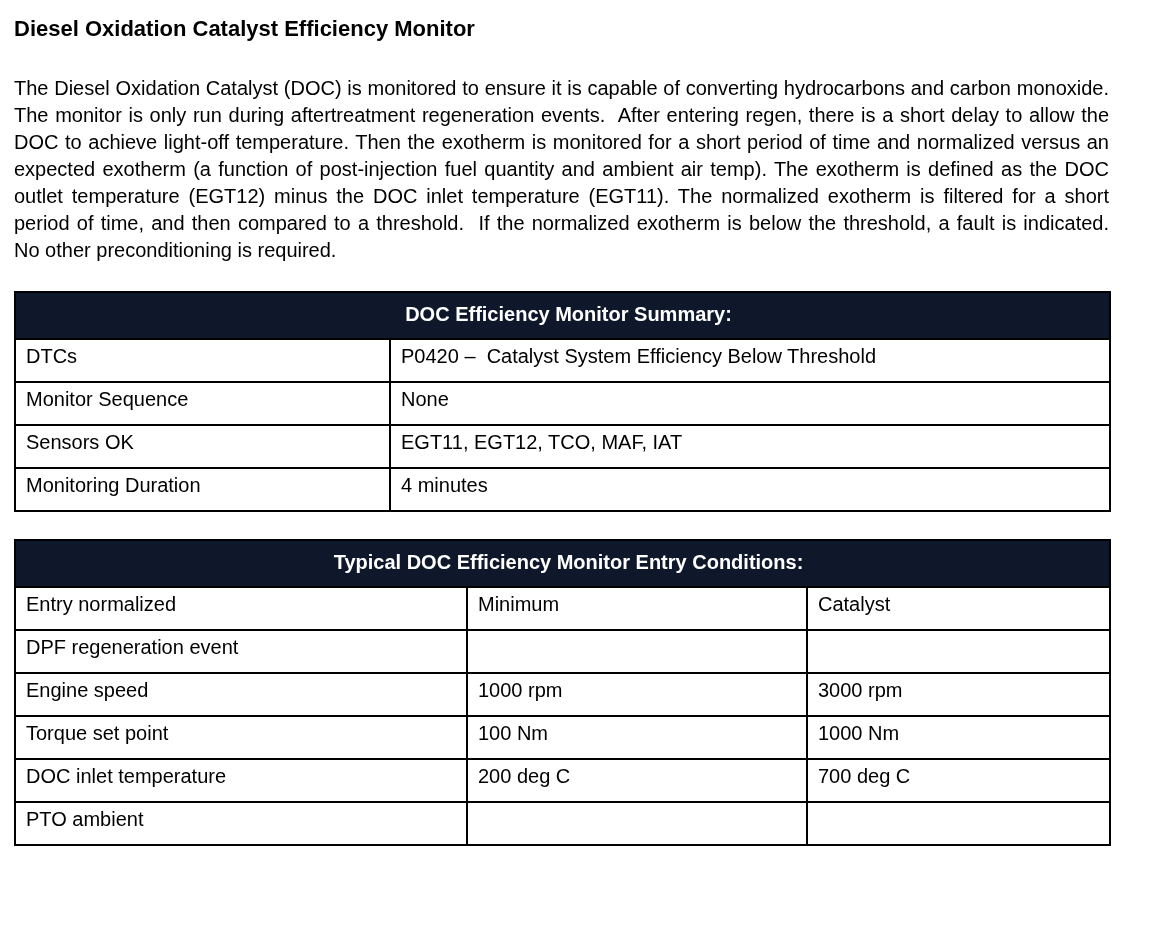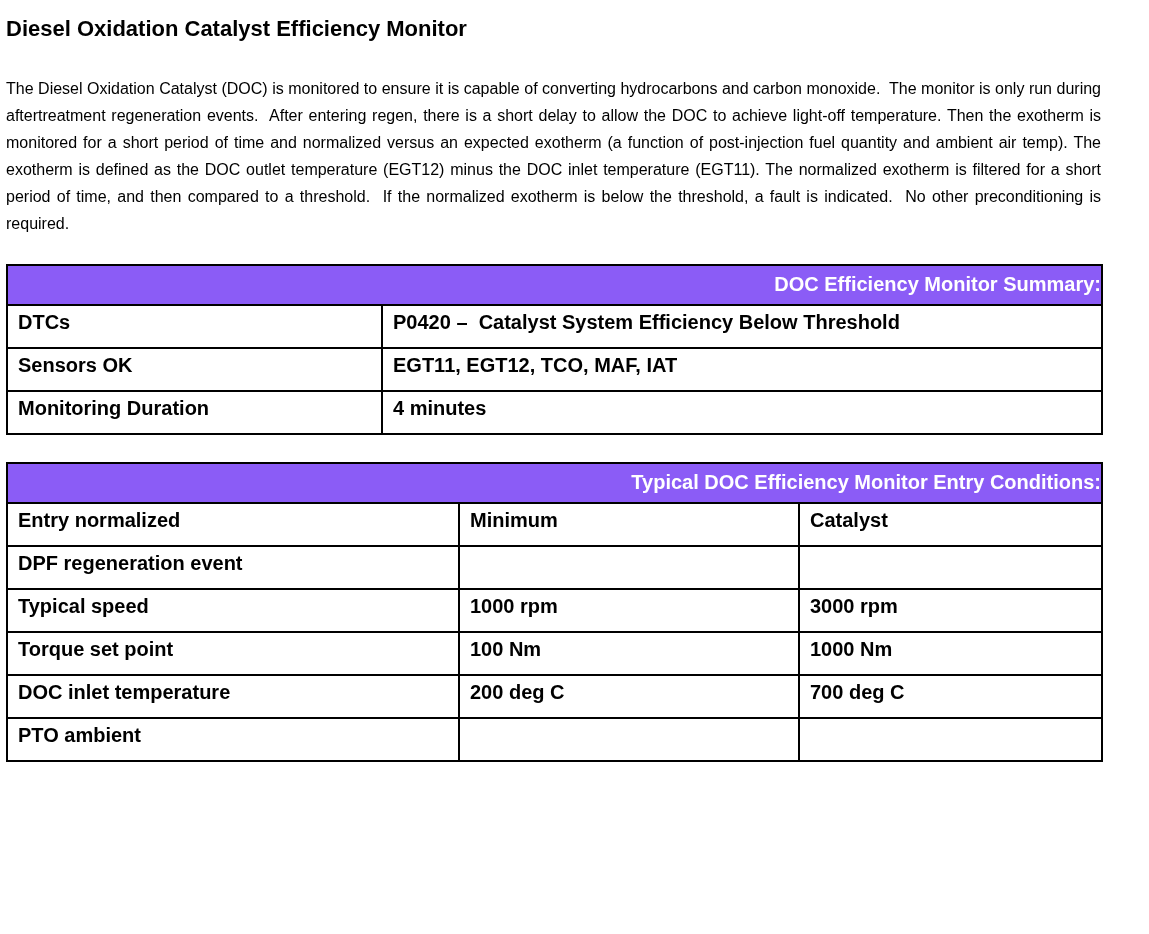--- a/index.html
+++ b/index.html
@@ -6,58 +6,58 @@
   html, body { margin: 0; padding: 0; }
   body {
     width: 1149px;
     height: 934px;
     background: #ffffff;
     color: #000000;
     font-family: "Liberation Sans", "DejaVu Sans", sans-serif;
     overflow: hidden;
   }
   .page {
-    padding: 16px 0 0 6px;
+    padding: 16px 0 0 14px;
     width: 1149px;
   }
   .doc-title {
     font-size: 22px;
     font-weight: bold;
     margin: 0;
     width: 1095px;
   }
   .intro {
     margin-top: 33px;
     width: 1095px;
-    font-size: 16px;
+    font-size: 20px;
     line-height: 27px;
     text-align: justify;
     white-space: pre-wrap;
   }
   table.tbl {
     border-collapse: collapse;
     table-layout: fixed;
     width: 1095px;
     margin-top: 27px;
   }
   th.bar {
-    background: #8b5cf6;
+    background: #0f172a;
     color: #ffffff;
     font-size: 20px;
     font-weight: bold;
-    text-align: right;
-    height: 40px;
+    text-align: center;
+    height: 47px;
     padding: 0 0 2px 12px;
     vertical-align: middle;
     border: 2px solid #000000;
   }
   td {
     border: 2px solid #000000;
     font-size: 20px;
-    font-weight: bold;
+    font-weight: normal;
     text-align: left;
     vertical-align: top;
     height: 43px;
     padding: 5px 10px 12px 10px;
     white-space: pre-wrap;
     overflow: hidden;
   }
 </style>
 </head>
 <body>
@@ -78,20 +78,24 @@
         <th class="bar" colspan="2">DOC Efficiency Monitor Summary:</th>
       </tr>
     </thead>
     <tbody>
   <tr>
     <td>DTCs</td>
     <td>P0420 –  Catalyst System Efficiency Below Threshold</td>
   </tr>
 
 
+  <tr>
+    <td>Monitor Sequence</td>
+    <td>None</td>
+  </tr>
 
   <tr>
     <td>Sensors OK</td>
     <td>EGT11, EGT12, TCO, MAF, IAT</td>
   </tr>
 
   <tr>
     <td>Monitoring Duration</td>
     <td>4 minutes</td>
   </tr>
@@ -115,21 +119,21 @@
       </tr>
     </thead>
     <tbody>
   <tr>
     <td>DPF regeneration event</td>
     <td></td>
     <td></td>
   </tr>
 
   <tr>
-    <td>Typical speed</td>
+    <td>Engine speed</td>
     <td>1000 rpm</td>
     <td>3000 rpm</td>
   </tr>
 
   <tr>
     <td>Torque set point</td>
     <td>100 Nm</td>
     <td>1000 Nm</td>
   </tr>
 

